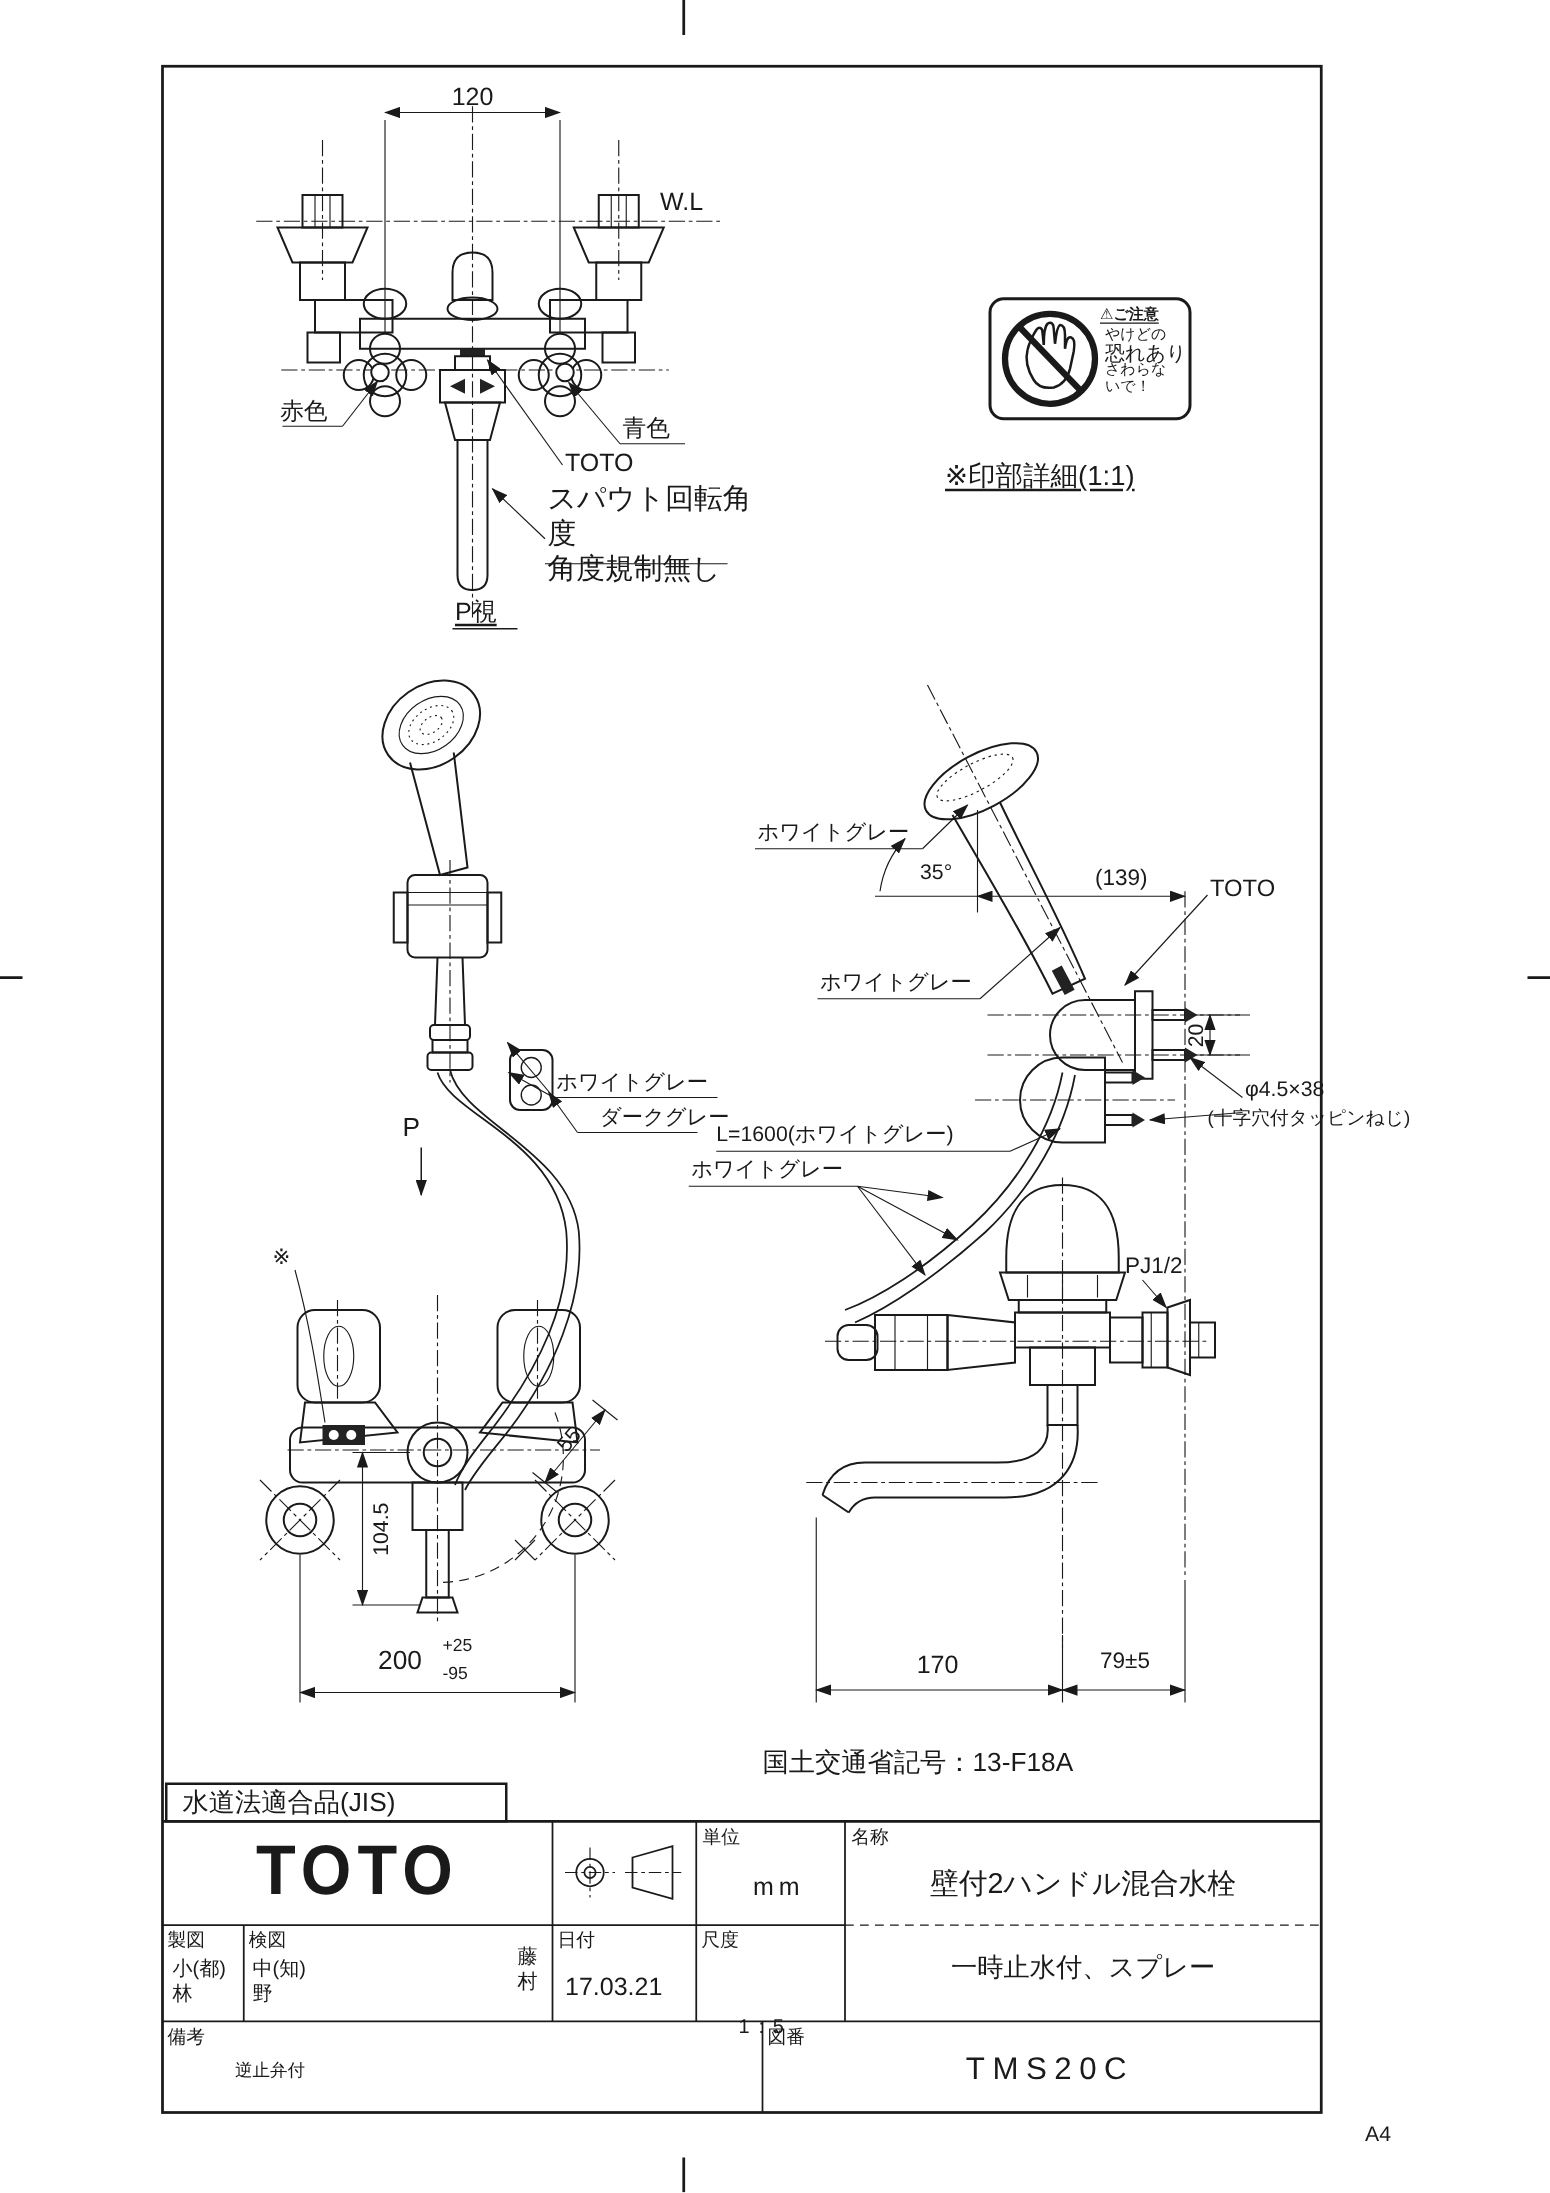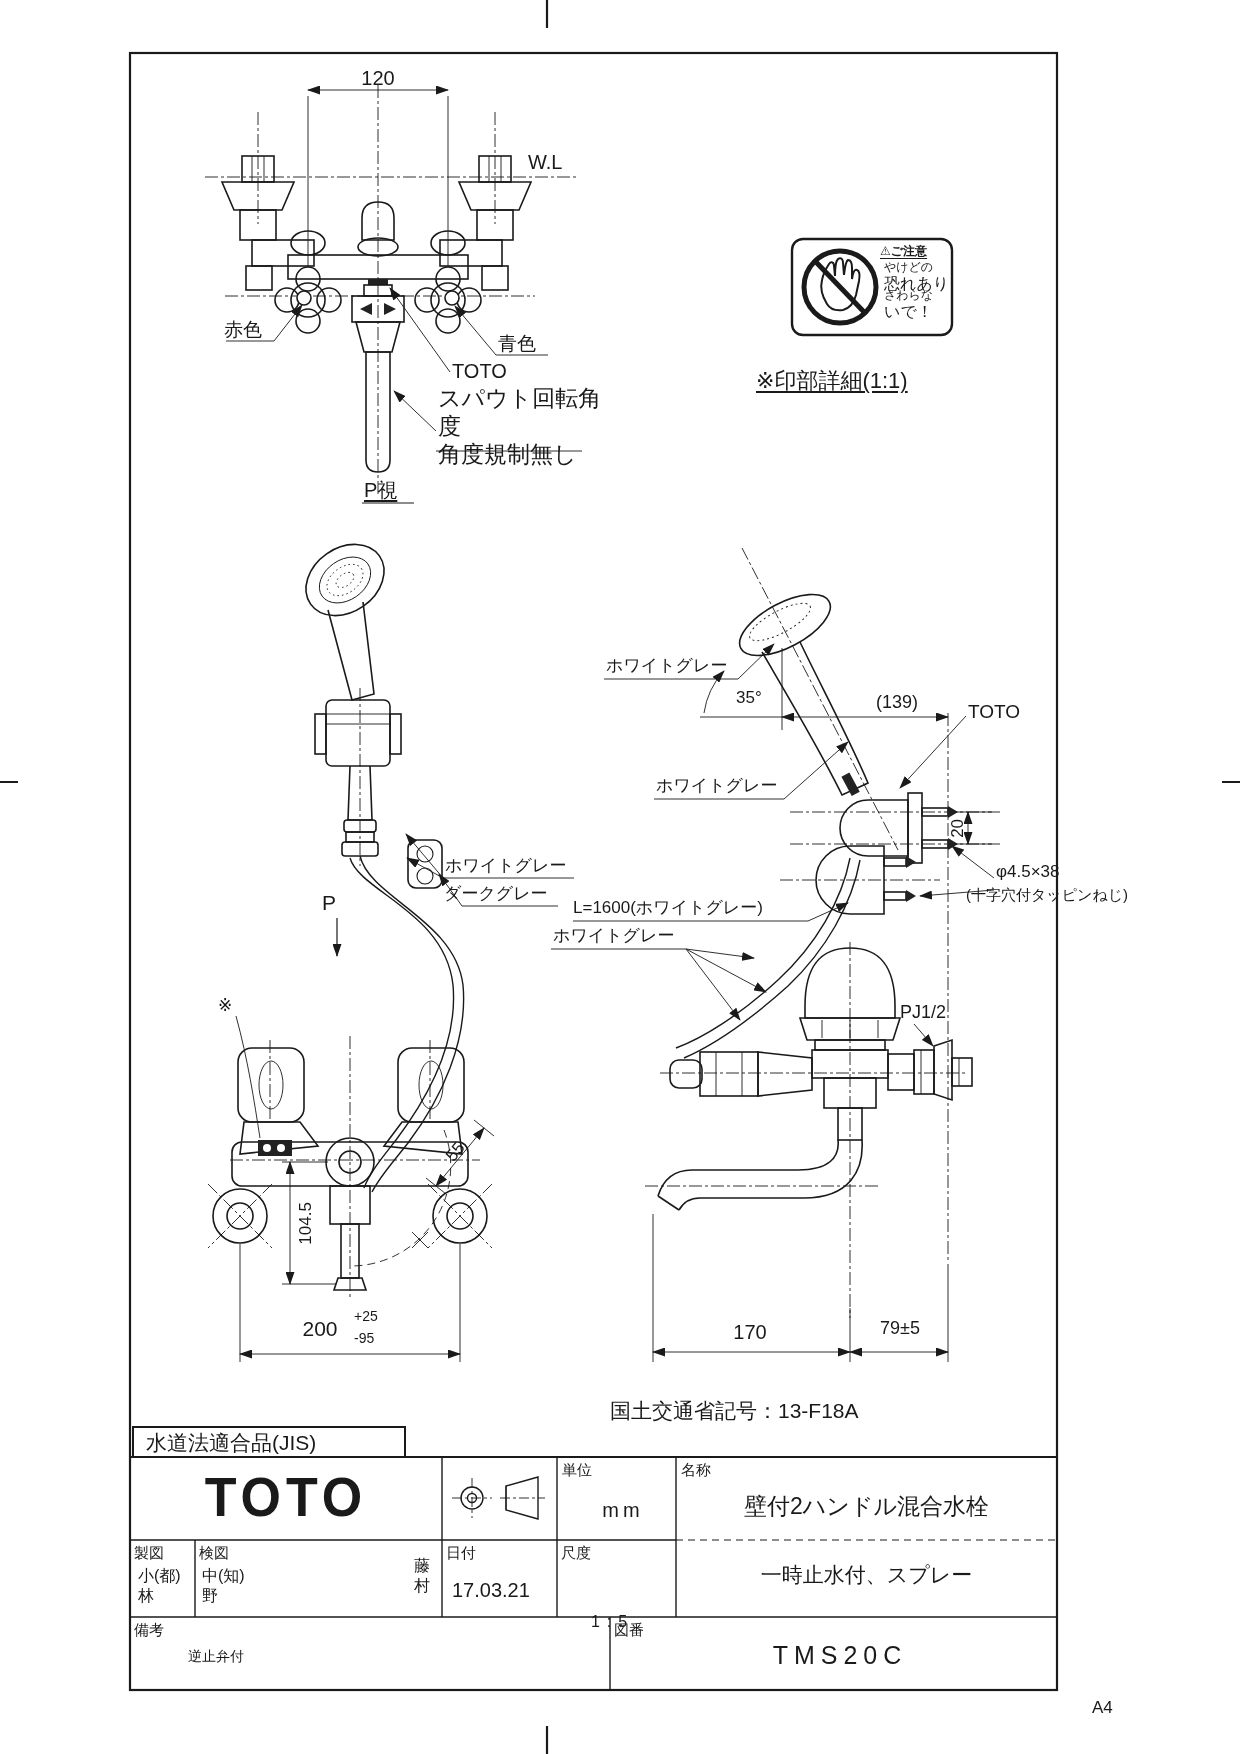--- a/index.html
+++ b/index.html
@@ -297,25 +297,25 @@
 <div class="t" style="left:498px;top:332px;font-size:19px">青色</div>
 <div class="t" style="left:452px;top:359px;font-size:20px">TOTO</div>
 <div class="t" style="left:438px;top:384px;width:180px;font-size:23px">スパウト回転角度
 角度規制無し</div>
 <div class="t u" style="left:364px;top:478px;font-size:20px">P視</div>
 
 <div class="t u b" style="left:880px;top:244px;font-size:12px">⚠ご注意</div>
 <div class="t" style="left:884px;top:260px;font-size:12px">やけどの</div>
 <div class="t" style="left:884px;top:274px;font-size:16px">恐れあり</div>
 <div class="t" style="left:884px;top:288px;font-size:12px">さわらな</div>
-<div class="t" style="left:884px;top:302px;font-size:16px">いで！</div>
+<div class="t" style="left:884px;top:302px;font-size:12px">いで！</div>
 <div class="t u" style="left:756px;top:368px;font-size:22px">※印部詳細(1:1)</div>
 
 <div class="t" style="left:445px;top:856px;font-size:17px">ホワイトグレー</div>
-<div class="t" style="left:444px;top:884px;font-size:17px">ダークグレー</div>
+<div class="t" style="left:480px;top:884px;font-size:17px">ダークグレー</div>
 <div class="t" style="left:322px;top:890px;font-size:21px">P</div>
 <div class="t" style="left:573px;top:898px;font-size:17px">L=1600(ホワイトグレー)</div>
 
 <div class="t" style="left:606px;top:656px;font-size:17px">ホワイトグレー</div>
 <div class="t" style="left:656px;top:776px;font-size:17px">ホワイトグレー</div>
 <div class="t" style="left:553px;top:926px;font-size:17px">ホワイトグレー</div>
 <div class="t" style="left:736px;top:688px;font-size:17px">35°</div>
 <div class="t" style="left:876px;top:692px;font-size:18px">(139)</div>
 <div class="t" style="left:968px;top:700px;font-size:19px">TOTO</div>
 <div class="t c rot90" style="left:943px;top:818px;width:30px;font-size:17px">20</div>

